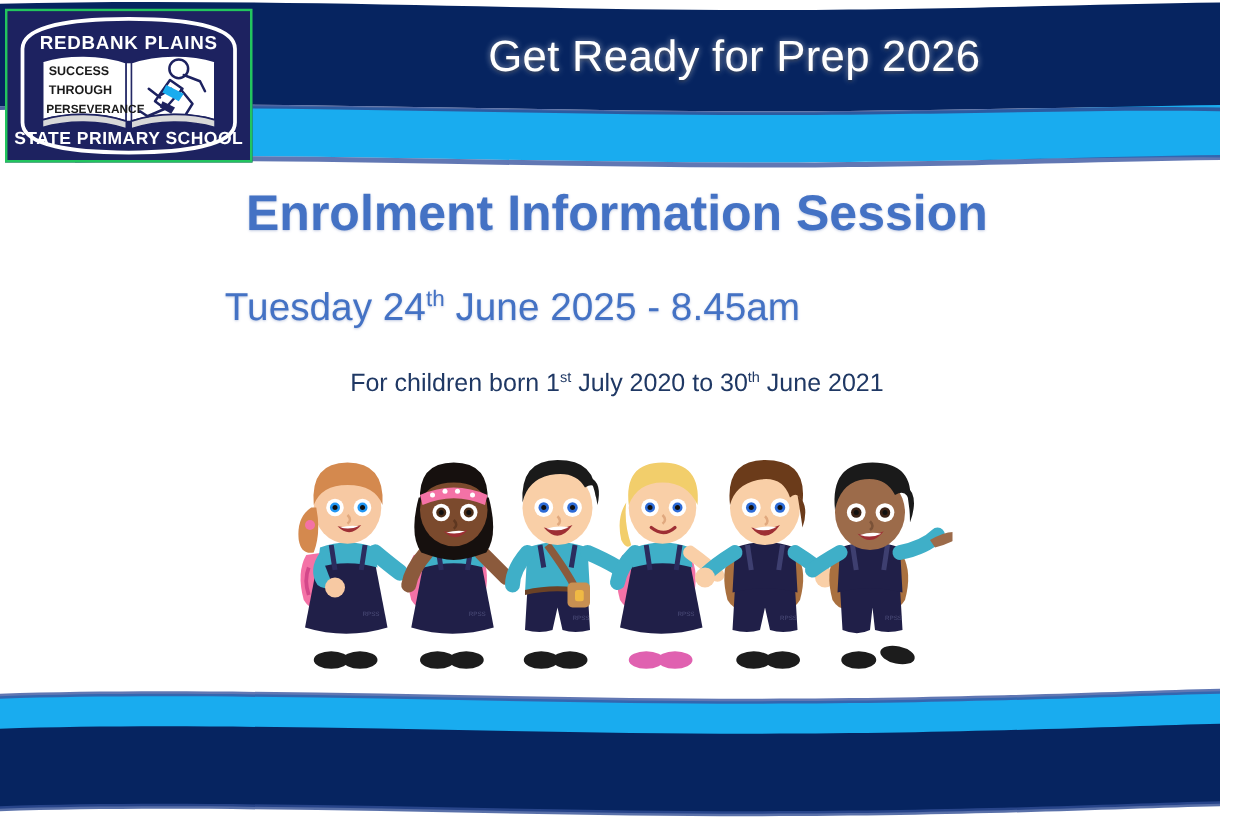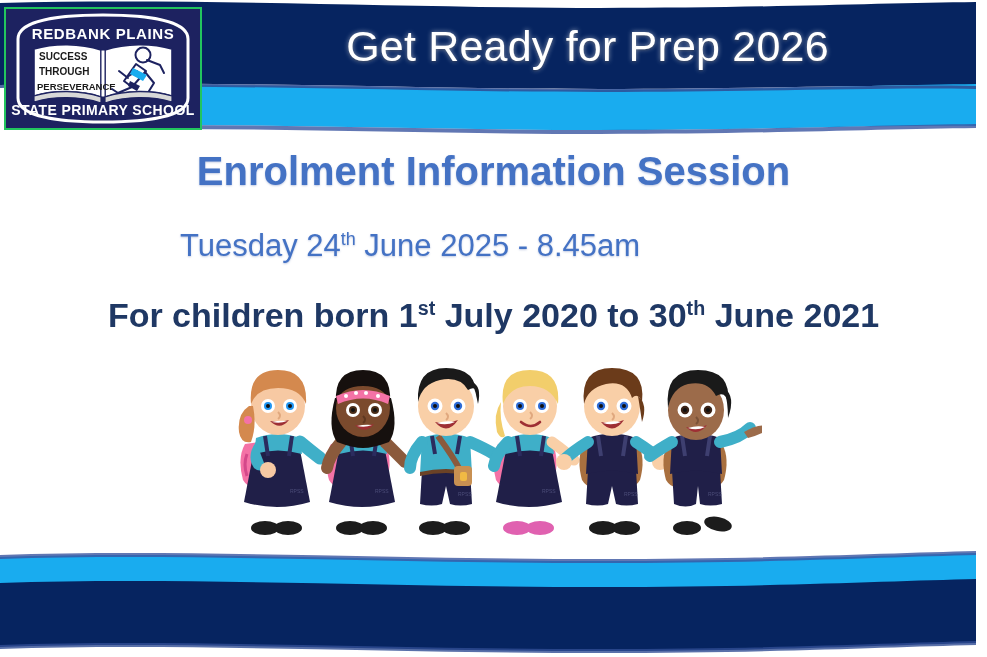--- a/index.html
+++ b/index.html
@@ -22,21 +22,21 @@
   .header-wrap{
     position:absolute;left:0;top:0;width:987px;height:142px;
   }
   .header-wrap svg{position:absolute;left:0;top:0;}
 
   .header-title{
     position:absolute;
     left:200px;top:20px;width:775px;height:52px;
     display:flex;align-items:center;justify-content:center;
     color:#ffffff;
-    font-size:43px;
+    font-size:35px;
     font-weight:400;
     letter-spacing:.2px;
     text-shadow:0 0 5px rgba(255,255,255,.55), 0 1px 2px rgba(0,0,0,.35);
     white-space:nowrap;
     z-index:5;
   }
 
   
   .logo-box{
     position:absolute;left:4px;top:7px;
@@ -65,22 +65,22 @@
     color:#4472C4;
     font-size:31px;
     font-weight:400;
     text-shadow:0 1px 2px rgba(120,140,190,.45);
     white-space:nowrap;
   }
   .born-line{
     position:absolute;left:0;top:296px;width:987px;
     text-align:center;
     color:#1F3864;
-    font-size:34px;
-    font-weight:700;
+    font-size:20px;
+    font-weight:400;
     white-space:nowrap;
   }
   sup{font-size:.58em;vertical-align:super;line-height:0;}
 
   
   .kids{
     position:absolute;left:232px;top:358px;width:530px;height:190px;
   }
   .kids svg{display:block;}
 

